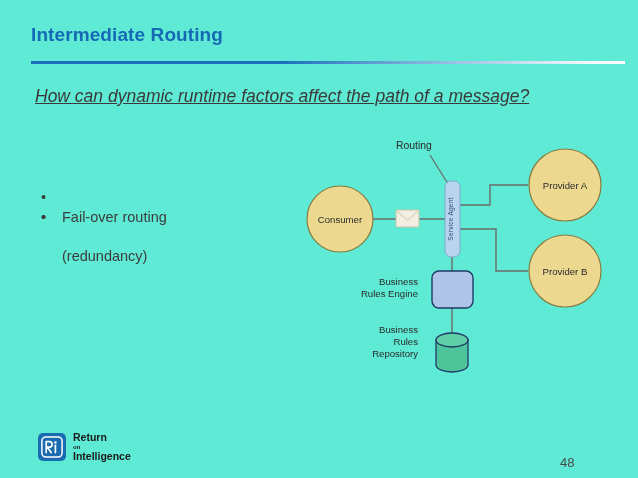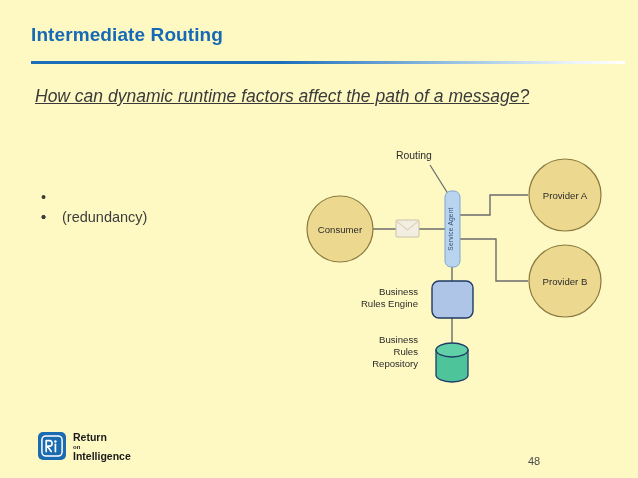--- a/index.html
+++ b/index.html
@@ -7,21 +7,21 @@
     padding: 0;
     background: #ffffff;
   }
   body {
     font-family: "Liberation Sans", sans-serif;
   }
   #slide {
     position: relative;
     width: 638px;
     height: 478px;
-    background: #fef9c3;
+    background: #5eead4;
     overflow: hidden;
   }
 
   
   #slide-title {
     position: absolute;
     left: 31px;
     top: 24px;
     font-size: 19px;
     font-weight: bold;
@@ -78,21 +78,21 @@
   }
   #bullet-list li .bullet-cont {
     display: block;
     margin-top: 17px;
   }
 
   
   #diagram {
     position: absolute;
     left: 300px;
-    top: 139px;
+    top: 129px;
     width: 335px;
     height: 250px;
   }
   #diagram svg { display: block; }
 
   .node-label {
     font-family: "Liberation Sans", sans-serif;
     font-size: 9.6px;
     fill: #2b2b2b;
   }
@@ -107,21 +107,21 @@
     fill: #2f4f77;
     letter-spacing: 0.2px;
   }
 
   
   #logo {
     position: absolute;
     left: 38px;
     top: 432px;
     display: flex;
-    align-items: flex-start;
+    align-items: flex-end;
     gap: 7px;
   }
   #logo-mark {
     width: 28px;
     height: 28px;
     border-radius: 5px;
     background: #1a6bb0;
     display: flex;
     align-items: center;
     justify-content: center;
@@ -143,23 +143,23 @@
   }
   #logo-text .l3 {
     font-size: 10.5px;
     font-weight: bold;
     display: block;
   }
 
   
   #page-number {
     position: absolute;
-    left: 528px;
+    left: 560px;
     top: 455px;
-    font-size: 11px;
+    font-size: 13px;
     color: #4a4a4a;
   }
 </style>
 </head>
 <body>
 
 <div id="slide">
 
   <div id="slide-title">Intermediate Routing</div>
   <div id="title-rule"></div>
@@ -168,20 +168,21 @@
 
   <ul id="bullet-list">
     <li>
       <span class="bullet-dot">•</span>
     </li>
     <li>
       <span class="bullet-dot">•</span>
     </li>
     <li>
       <span class="bullet-dot">•</span>
+      <span>Fail-over routing</span>
       <span class="bullet-cont">(redundancy)</span>
     </li>
   </ul>
 
   <div id="diagram">
     <svg width="335" height="250" viewBox="0 0 335 250" xmlns="http://www.w3.org/2000/svg">
 
       <g stroke="#6b6b6b" stroke-width="1.4" fill="none">
 
         <line x1="72" y1="90" x2="150" y2="90"></line>

